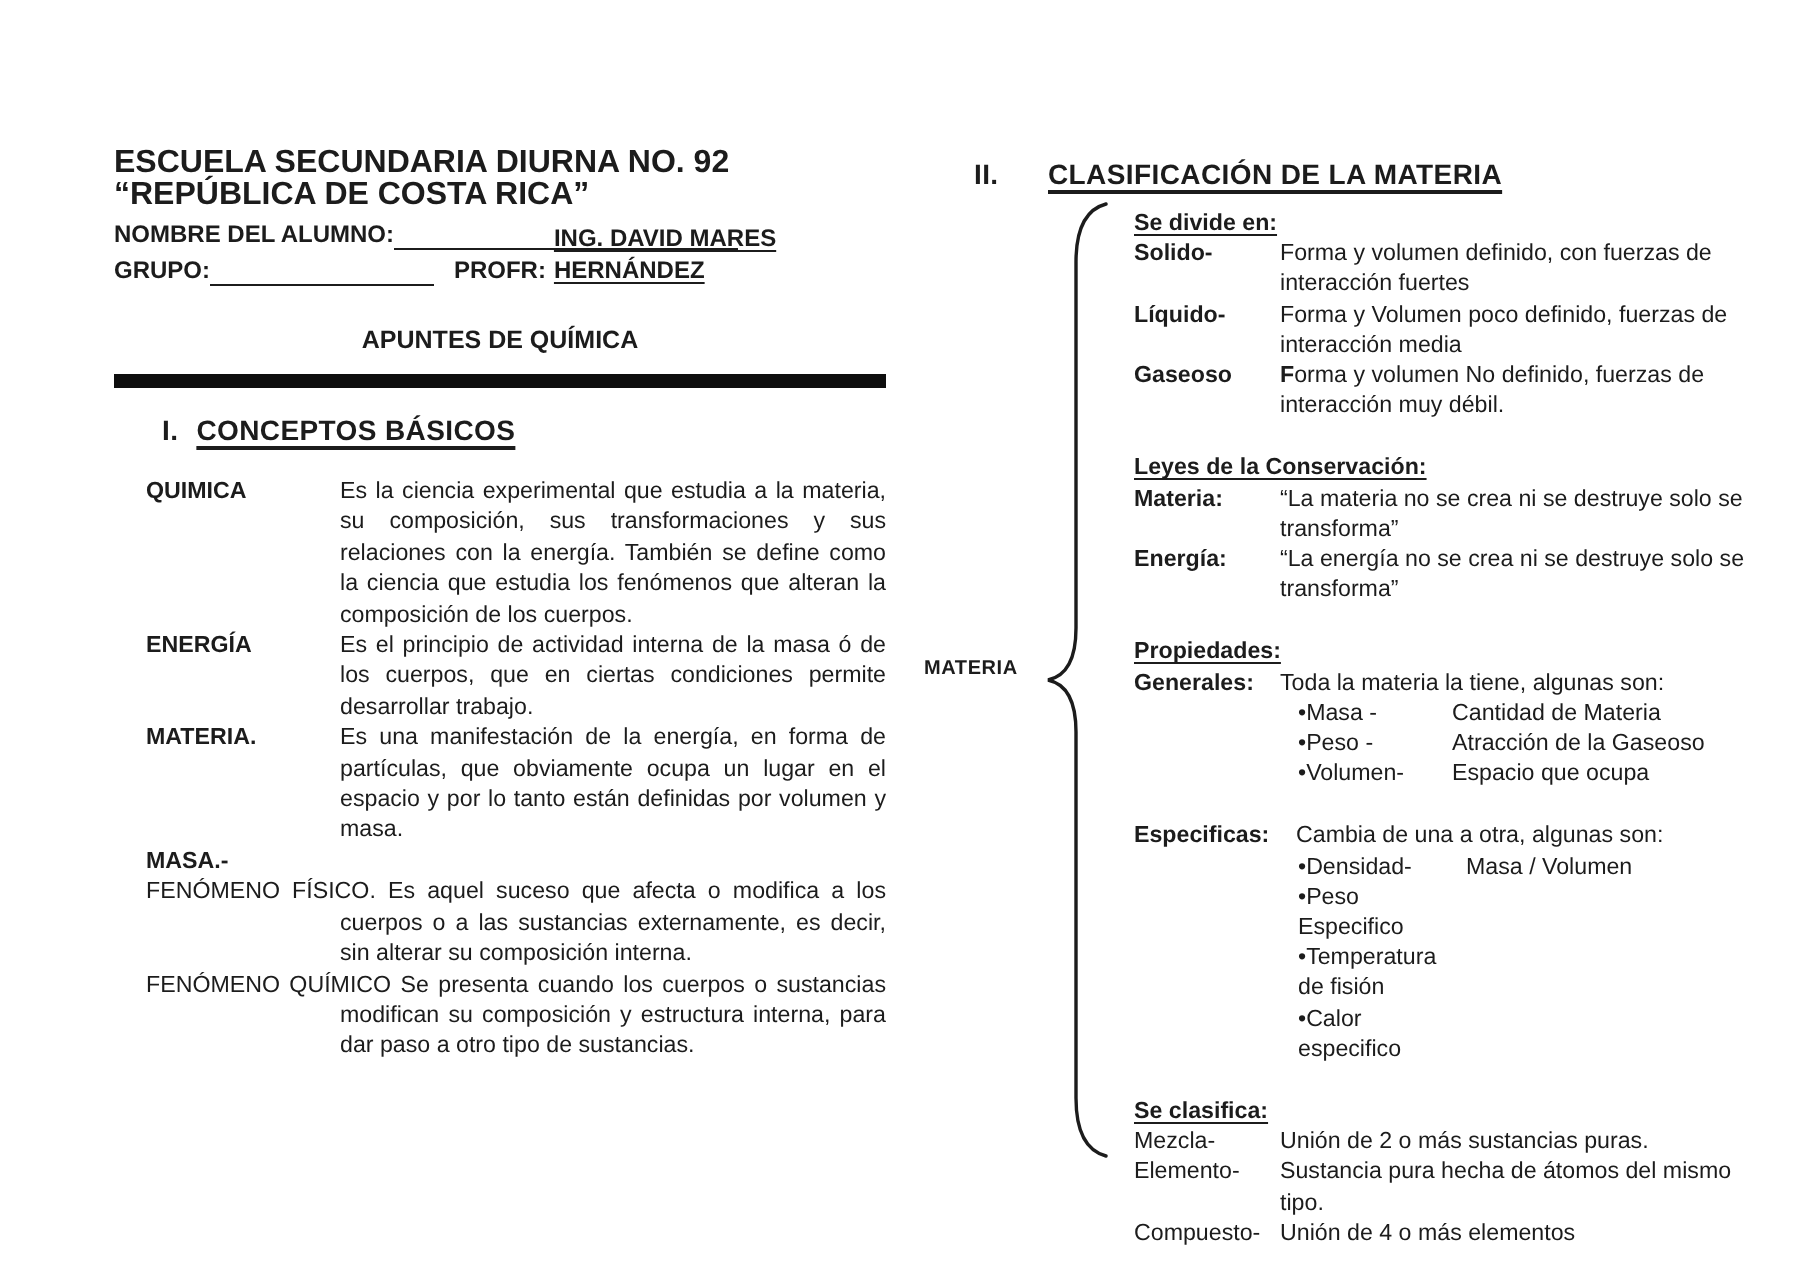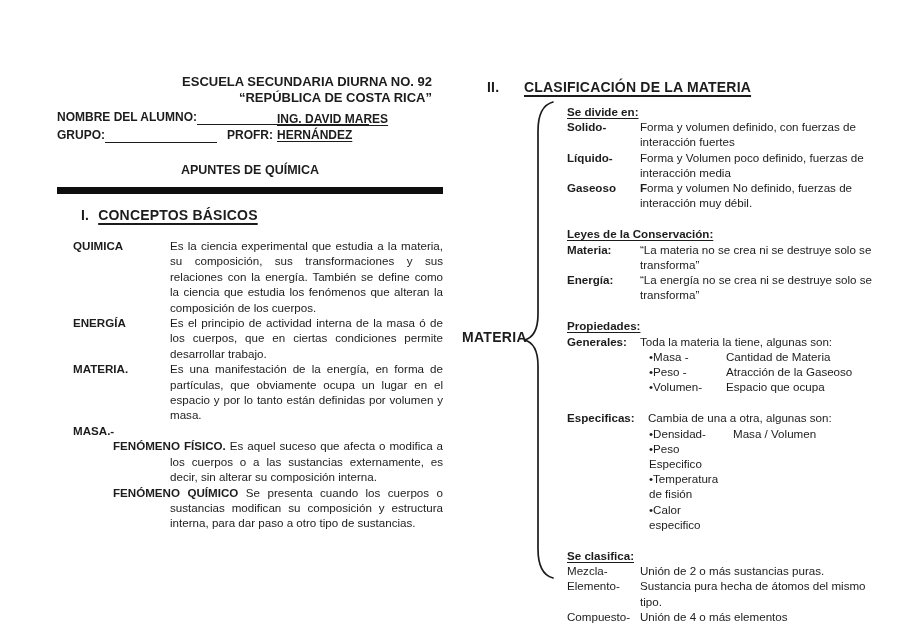--- a/index.html
+++ b/index.html
@@ -8,23 +8,23 @@
     background:#ffffff;
     font-family:"Liberation Sans", sans-serif;
     color:#1c1c1c;
     position:relative;
     overflow:hidden;
   }
   .abs { position:absolute; }
 
   
   .school-header {
-    left:46px; top:74px; width:386px;
-    text-align:right; font-weight:bold;
-    font-size:13px; line-height:16px;
+    left:57px; top:74px; width:386px;
+    text-align:left; font-weight:bold;
+    font-size:16px; line-height:16px;
   }
   .form-block {
     left:57px; top:109px; width:386px;
     font-weight:bold; font-size:12px; line-height:16px;
   }
   .form-line { display:flex; align-items:flex-end; height:16px; margin-bottom:2px; }
   .blank {
     display:inline-block; border-bottom:1.6px solid #1c1c1c; height:13px;
   }
   .blank.name { width:172px; }
@@ -47,26 +47,26 @@
   .terms {
     left:73px; top:238px; width:370px;
     font-size:11.6px; line-height:15.4px;
   }
   .term-row { display:grid; grid-template-columns:97px 1fr; }
   .term-row .term { font-weight:bold; }
   .term-row .def { text-align:justify; }
   .term-inline {
     padding-left:97px; text-indent:-97px; text-align:justify;
   }
-  .term-inline .term { font-weight:bold;margin-left:40px; }
+  .term-inline .term { font-weight:normal; }
 
   
   .sec2-heading { left:463px; top:79px; }
   .sec2-heading .num { display:inline-block; width:28px; margin-right:9px; }
-  .materia-label { left:462px; top:329px; font-weight:bold; font-size:14px; letter-spacing:.3px; }
+  .materia-label { left:462px; top:329px; font-weight:bold; font-size:10px; letter-spacing:.3px; }
   .brace { left:521px; top:101px; }
 
   .right-content {
     left:567px; top:104px; width:309px;
     font-size:11.6px; line-height:15.2px;
   }
   .rc-heading {
     font-weight:bold;
     text-decoration:underline; text-underline-offset:2px; text-decoration-thickness:1.4px;
   }

